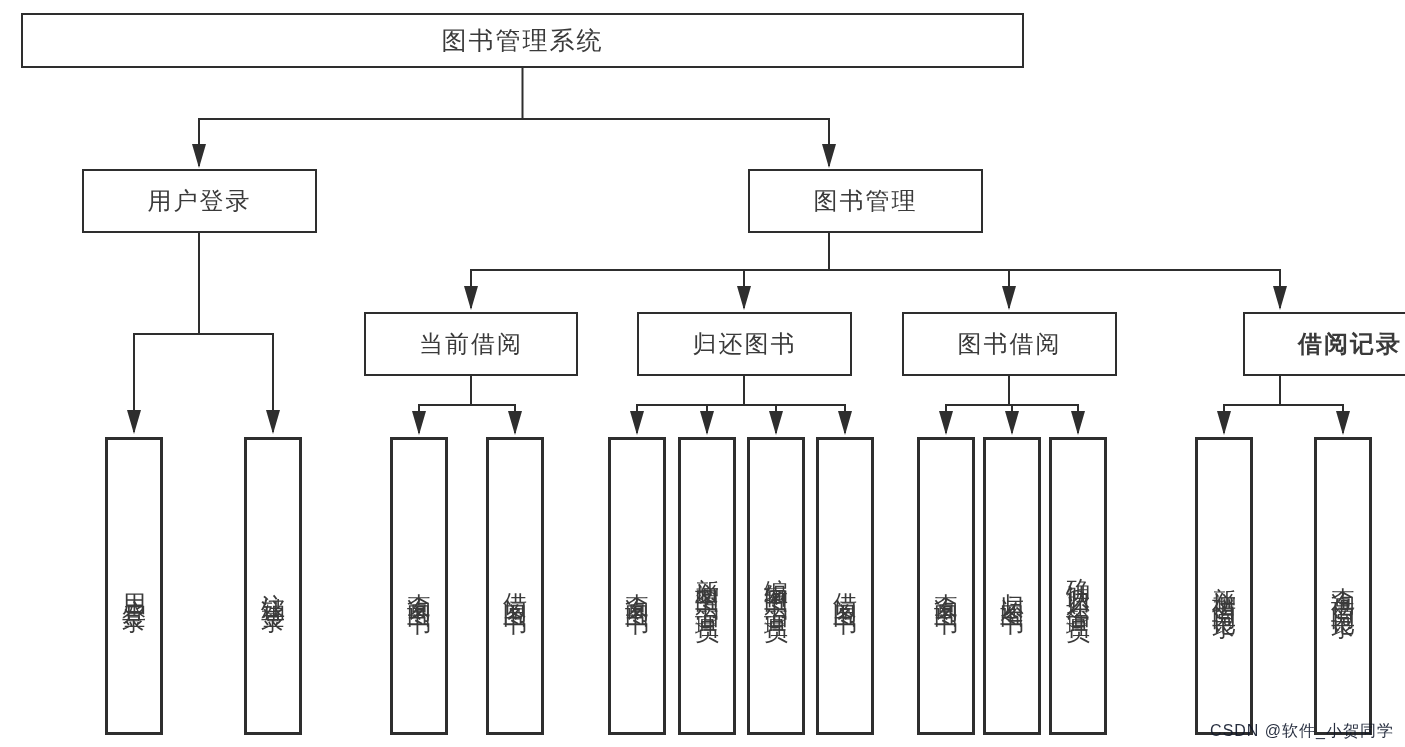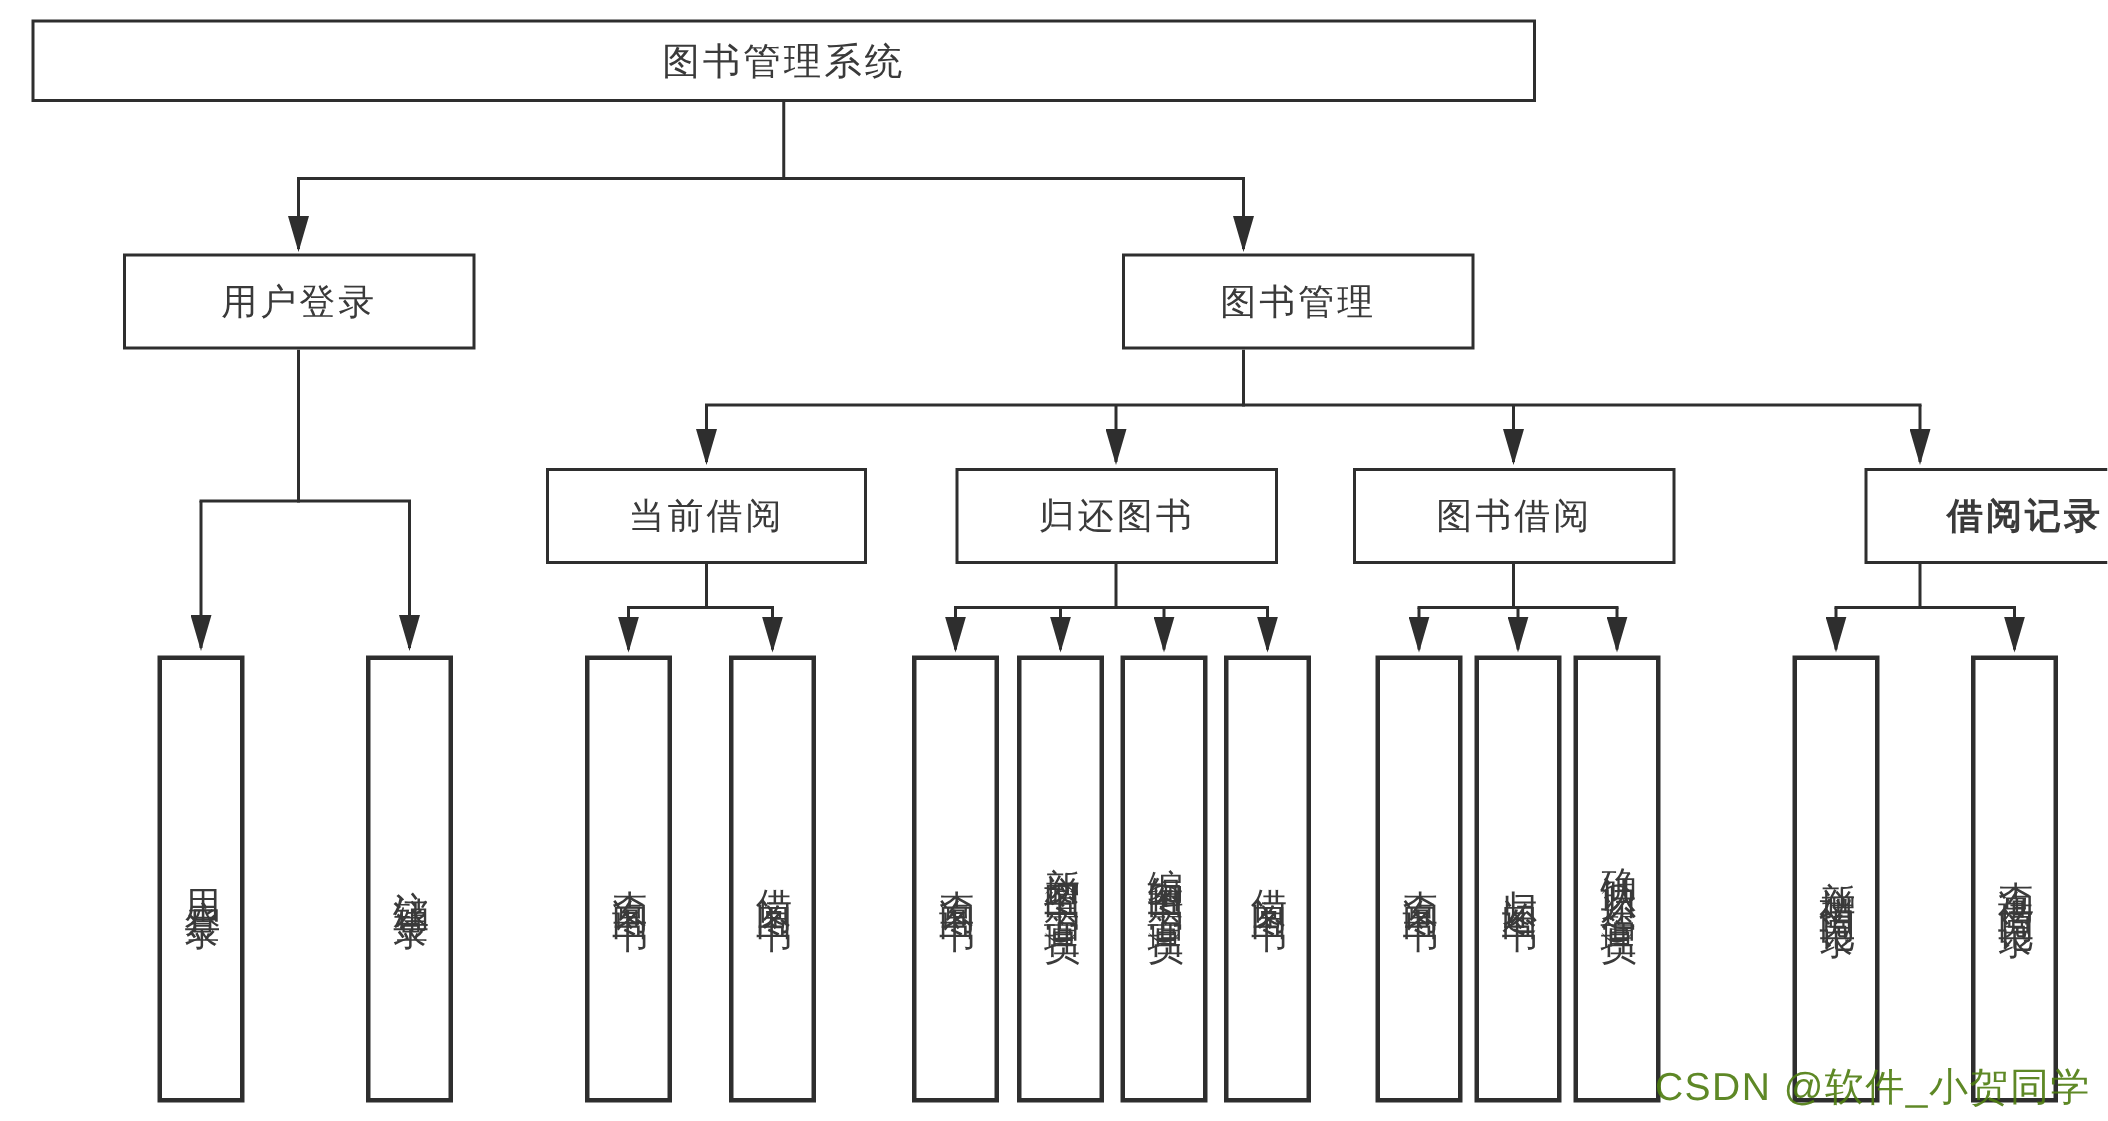--- a/index.html
+++ b/index.html
@@ -54,22 +54,22 @@
     justify-content: center;
     font-size: 24px;
     letter-spacing: 6px;
     color: #3a3a3a;
     line-height: 1;
   }
   .watermark {
     position: absolute;
     right: 11px;
     bottom: 5px;
-    font-size: 26px;
-    color: #4d7c0f;
+    font-size: 16px;
+    color: #0f172a;
     opacity: 0.9;
     letter-spacing: 1px;
     white-space: nowrap;
     z-index: 5;
   }
 </style>
 </head>
 <body>
 
 <div id="canvas">

